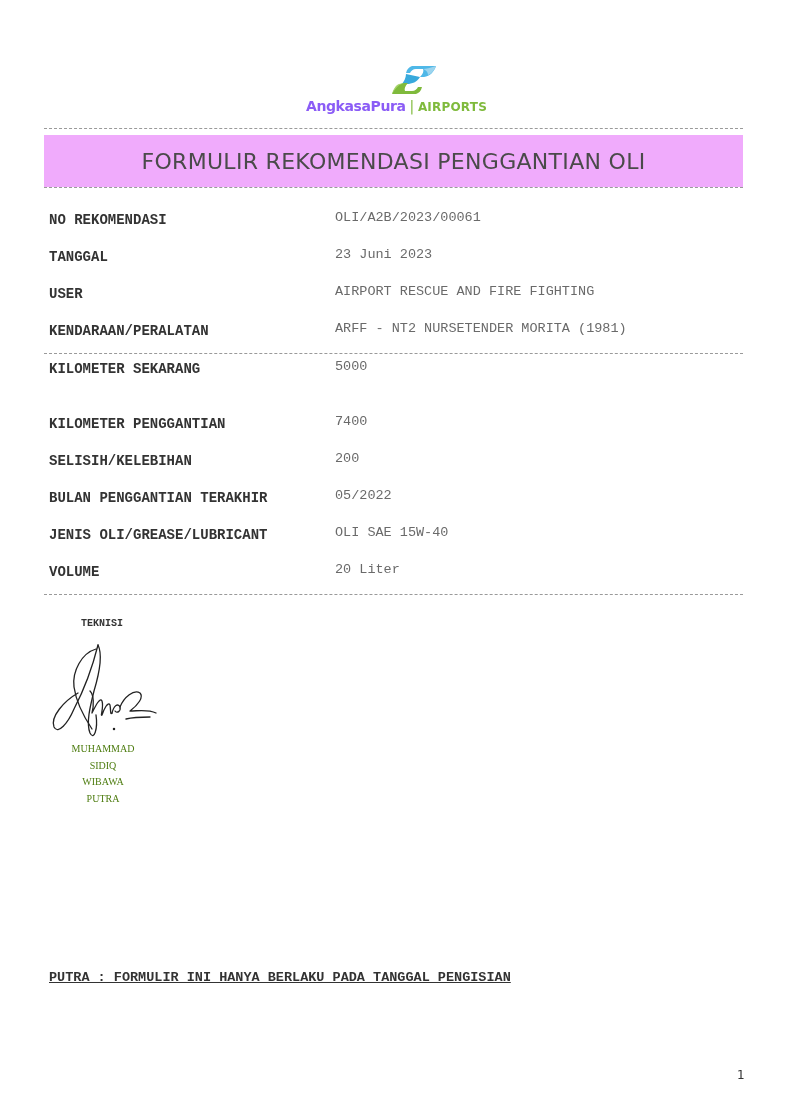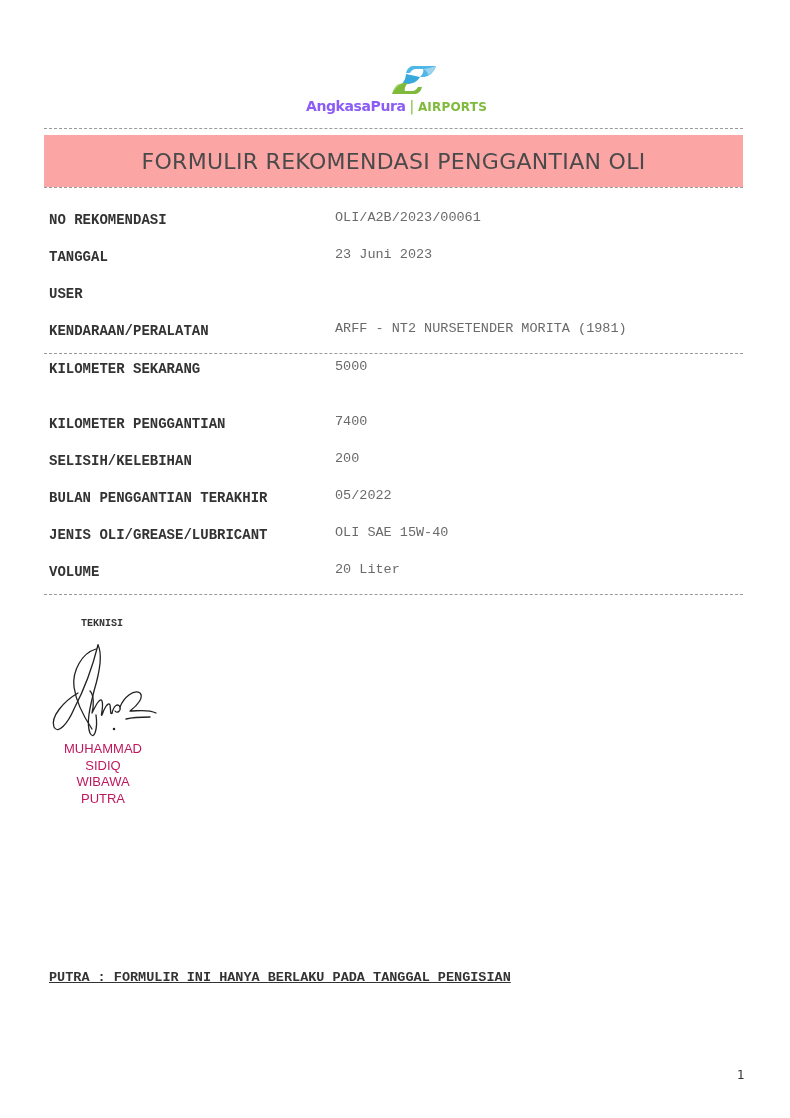--- a/index.html
+++ b/index.html
@@ -8,31 +8,31 @@
 
     .logo { position: absolute; left: 306px; top: 62px; width: 180px; height: 58px; }
     .logo-mark { position: absolute; left: 84px; top: 2px; width: 48px; height: 32px; }
     .logo-text { position: absolute; left: 0; top: 36px; width: 180px; white-space: nowrap; font-family: "DejaVu Sans", sans-serif; font-size: 14px; font-weight: bold; letter-spacing: -0.4px; }
     .logo-brand { color: #8b5cf6; text-align: center; }
     .logo-sep { color: #7fba3c; font-weight: normal; margin: 0 4px; }
     .logo-sub { color: #7fba3c; font-size: 12px; letter-spacing: 0.2px; }
 
     .dash { position: absolute; left: 44px; width: 699px; height: 0; border-top: 1px dashed #9a9a9a; }
 
-    .title-band { position: absolute; left: 44px; top: 135px; width: 699px; height: 52px; background: #fca5a5; display: flex; align-items: center; justify-content: center; }
+    .title-band { position: absolute; left: 44px; top: 135px; width: 699px; height: 52px; background: #f0abfc; display: flex; align-items: center; justify-content: center; }
     .title-text { font-family: "DejaVu Sans", sans-serif; font-weight: normal; font-size: 22px; color: #4a4a4a; letter-spacing: 0.3px; }
 
     .row { position: absolute; left: 49px; height: 20px; width: 690px; }
     .row .lbl { position: absolute; left: 0; top: 0; font-family: "Liberation Mono", monospace; font-weight: bold; font-size: 14px; color: #333; white-space: nowrap; }
     .row .val { position: absolute; left: 286px; top: -2px; font-family: "Liberation Mono", monospace; font-size: 13.5px; color: #6a6a6a; white-space: nowrap; }
 
     .sign-block { position: absolute; left: 44px; top: 618px; width: 118px; text-align: center; }
     .sign-title { font-family: "Liberation Mono", monospace; font-weight: bold; font-size: 10px; color: #333; margin-left: 0; text-align: center; width: 116px; }
     .signature { display: block; width: 118px; height: 110px; margin-top: 2px; }
-    .sign-name { font-family: Liberation Sans, sans-serif; font-size: 13px; color: #be185d; line-height: 16.5px; }
+    .sign-name { font-family: Liberation Serif, serif; font-size: 10px; color: #4d7c0f; line-height: 16.5px; }
 
     .note { position: absolute; left: 49px; top: 970px; font-family: "Liberation Mono", monospace; font-weight: bold; font-size: 13.5px; color: #333; text-decoration: underline; white-space: nowrap; }
 
     .page-num { position: absolute; left: 737px; top: 1068px; font-family: "DejaVu Sans", sans-serif; font-size: 12px; color: #333; }
   </style>
 </head>
 <body>
 
 <div class="logo">
   <svg class="logo-mark" viewBox="0 0 48 32">
@@ -56,20 +56,21 @@
 <div class="row" style="top:212px;">
   <span class="lbl">NO REKOMENDASI</span>
   <span class="val">OLI/A2B/2023/00061</span>
 </div>
 <div class="row" style="top:249px;">
   <span class="lbl">TANGGAL</span>
   <span class="val">23 Juni 2023</span>
 </div>
 <div class="row" style="top:286px;">
   <span class="lbl">USER</span>
+  <span class="val">AIRPORT RESCUE AND FIRE FIGHTING</span>
 </div>
 <div class="row" style="top:323px;">
   <span class="lbl">KENDARAAN/PERALATAN</span>
   <span class="val">ARFF - NT2 NURSETENDER MORITA (1981)</span>
 </div>
 
 <div class="dash" style="top:353px;"></div>
 
 <div class="row" style="top:361px;">
   <span class="lbl">KILOMETER SEKARANG</span>

